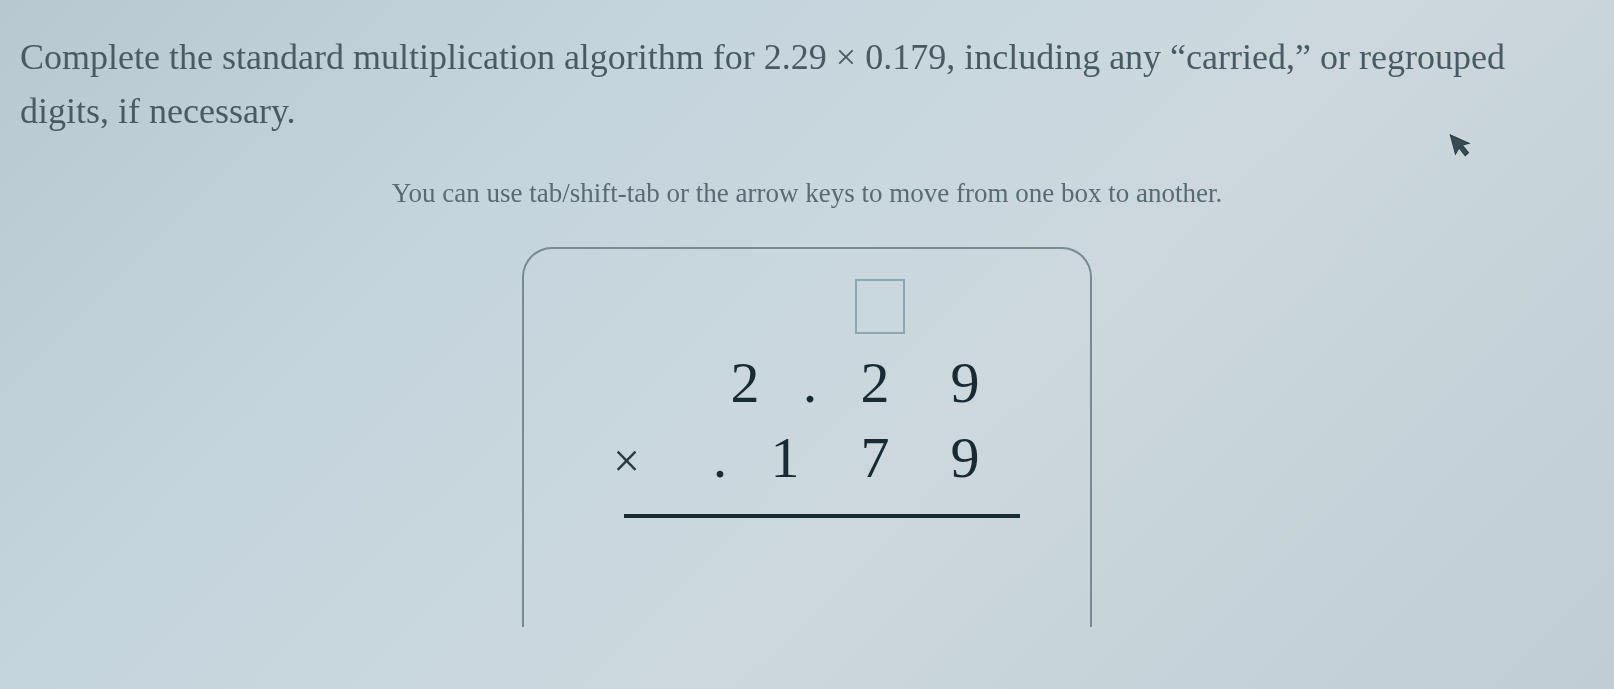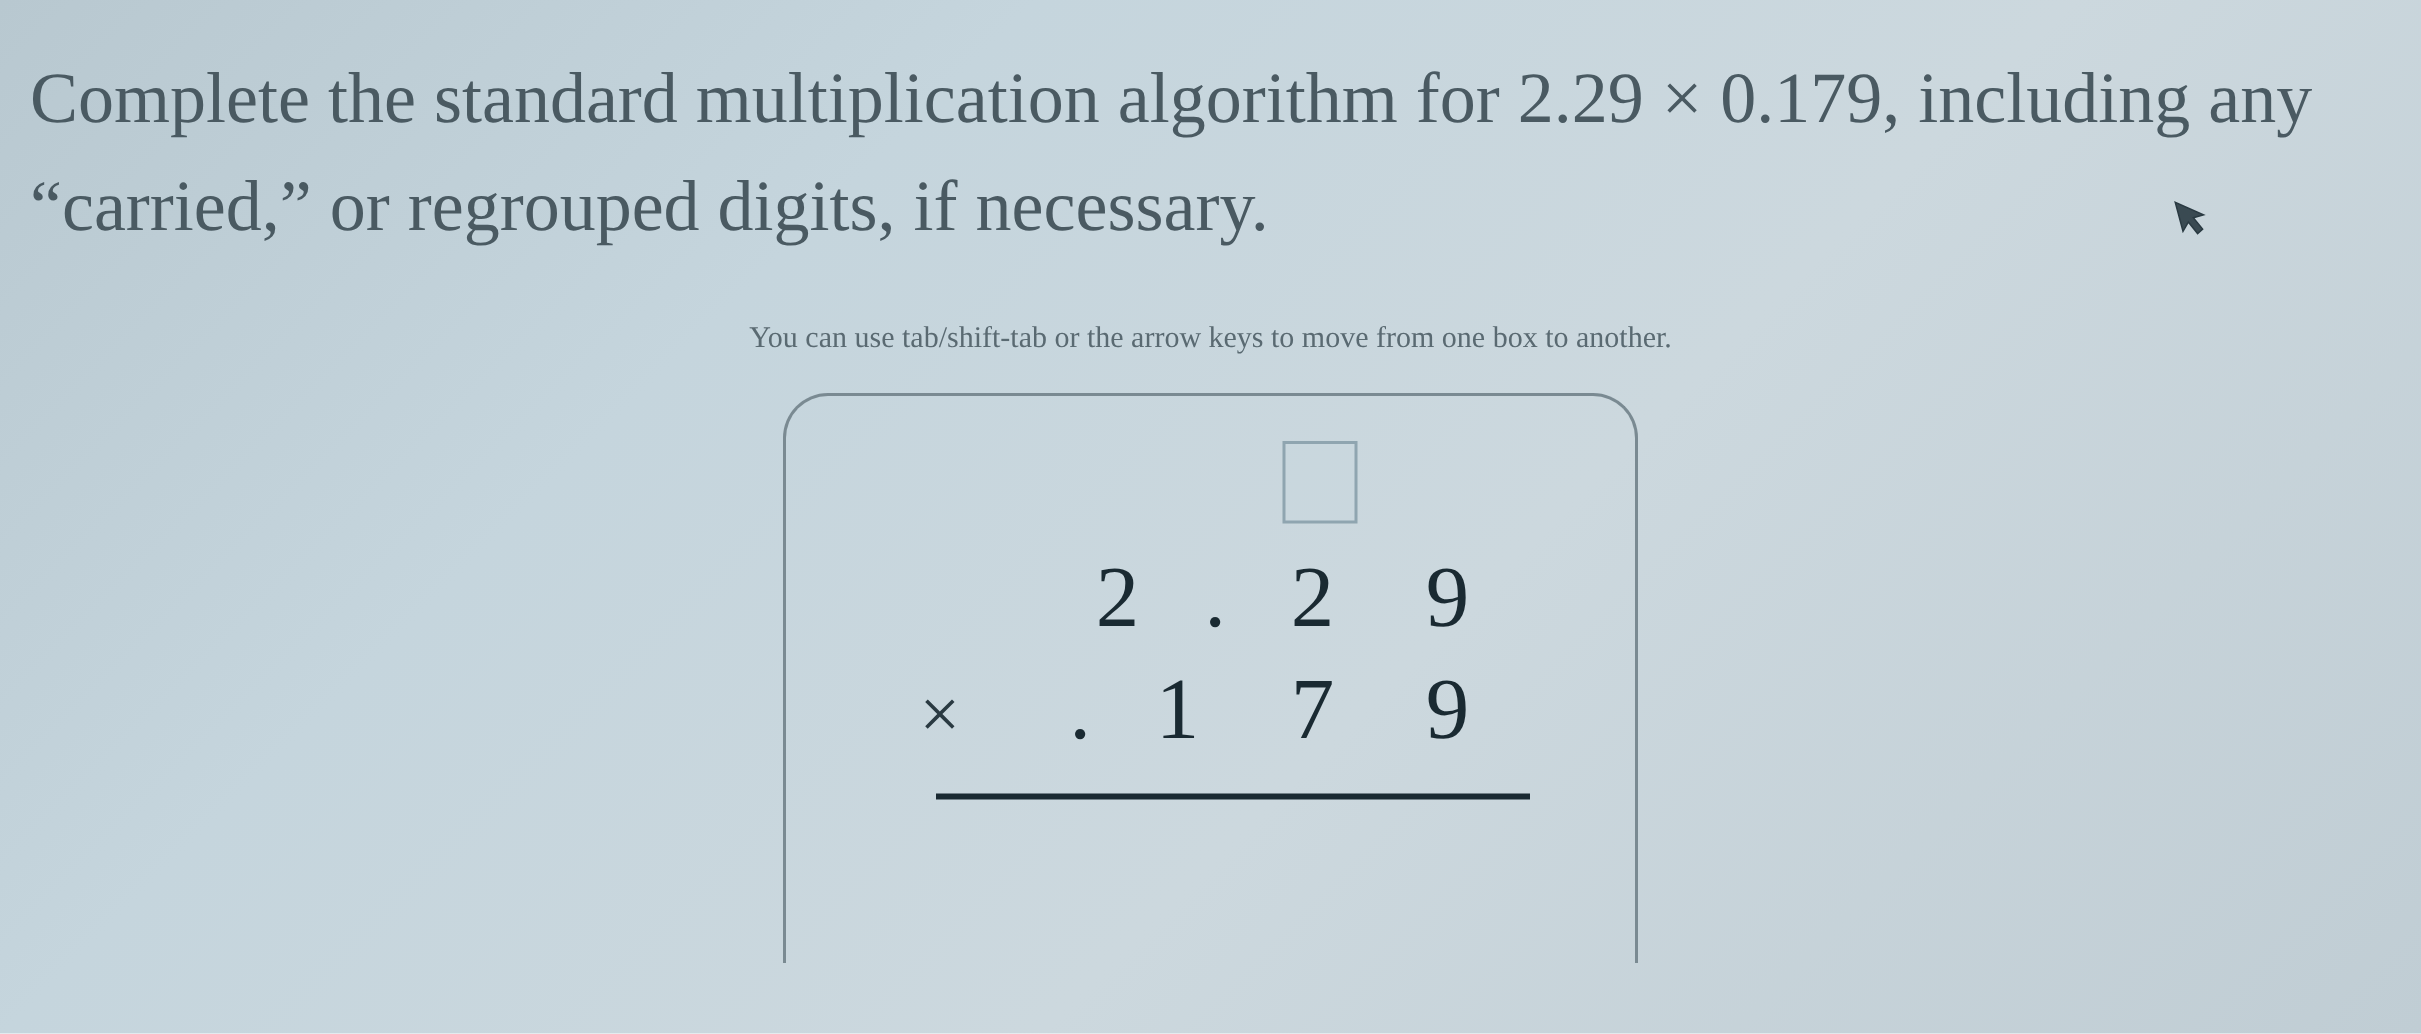--- a/index.html
+++ b/index.html
@@ -10,30 +10,30 @@
     body {
       width: 1614px;
       height: 689px;
       background: linear-gradient(135deg, #b8c8d0 0%, #c5d5dd 30%, #ccd8de 60%, #c0cdd4 100%);
       font-family: Georgia, 'Times New Roman', serif;
       padding: 30px 20px 0 20px;
       position: relative;
       overflow: hidden;
     }
     .question-text {
-      font-size: 48px;
+      font-size: 36px;
       color: #4a5a62;
       line-height: 1.5;
       margin-bottom: 40px;
     }
     .hint-text {
-      font-size: 20px;
+      font-size: 27px;
       color: #5a6a72;
       text-align: center;
-      margin: 0 auto 25px auto;
+      margin: 0 auto 38px auto;
       width: 100%;
     }
     .work-area {
       margin: 0 auto;
       width: 570px;
       border: 2px solid #7a8a92;
       border-radius: 30px;
       border-bottom: none;
       border-bottom-left-radius: 0;
       border-bottom-right-radius: 0;

